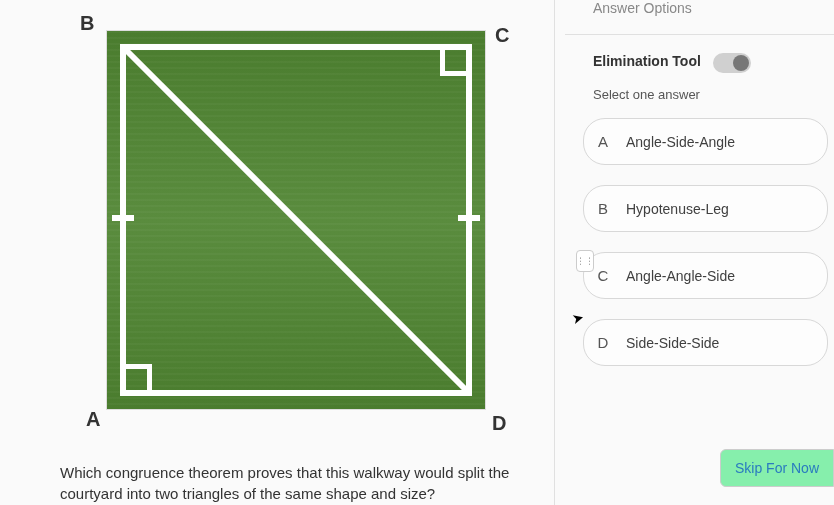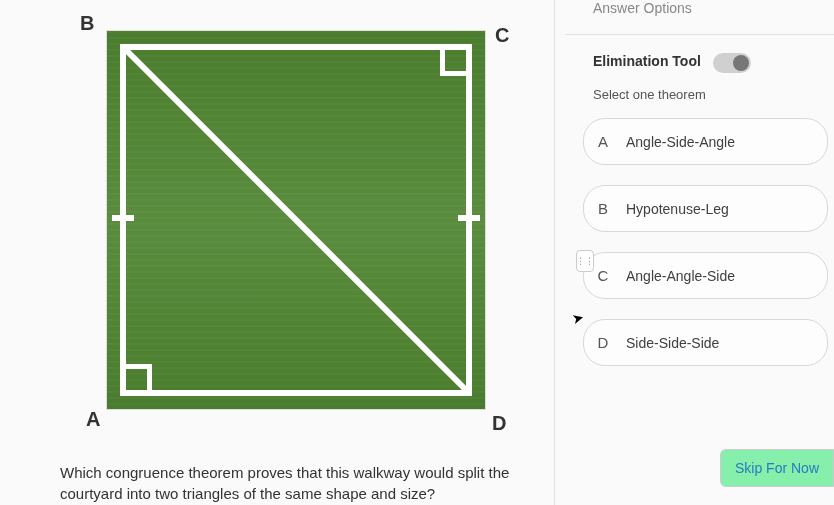--- a/index.html
+++ b/index.html
@@ -244,21 +244,21 @@
   </div>
 
   <div class="right-panel">
     <div class="answer-header">Answer Options</div>
     <div class="tool-row">
       <span class="tool-label">Elimination Tool</span>
       <div class="toggle">
         <div class="toggle-knob"></div>
       </div>
     </div>
-    <div class="select-instruction">Select one theorem</div>
+    <div class="select-instruction">Select one answer</div>
 
     <div class="answer-option">
       <span class="option-letter">A</span>
       <span class="option-text">Angle-Side-Angle</span>
     </div>
     <div class="answer-option">
       <span class="option-letter">B</span>
       <span class="option-text">Hypotenuse-Leg</span>
     </div>
     <div class="answer-option">

